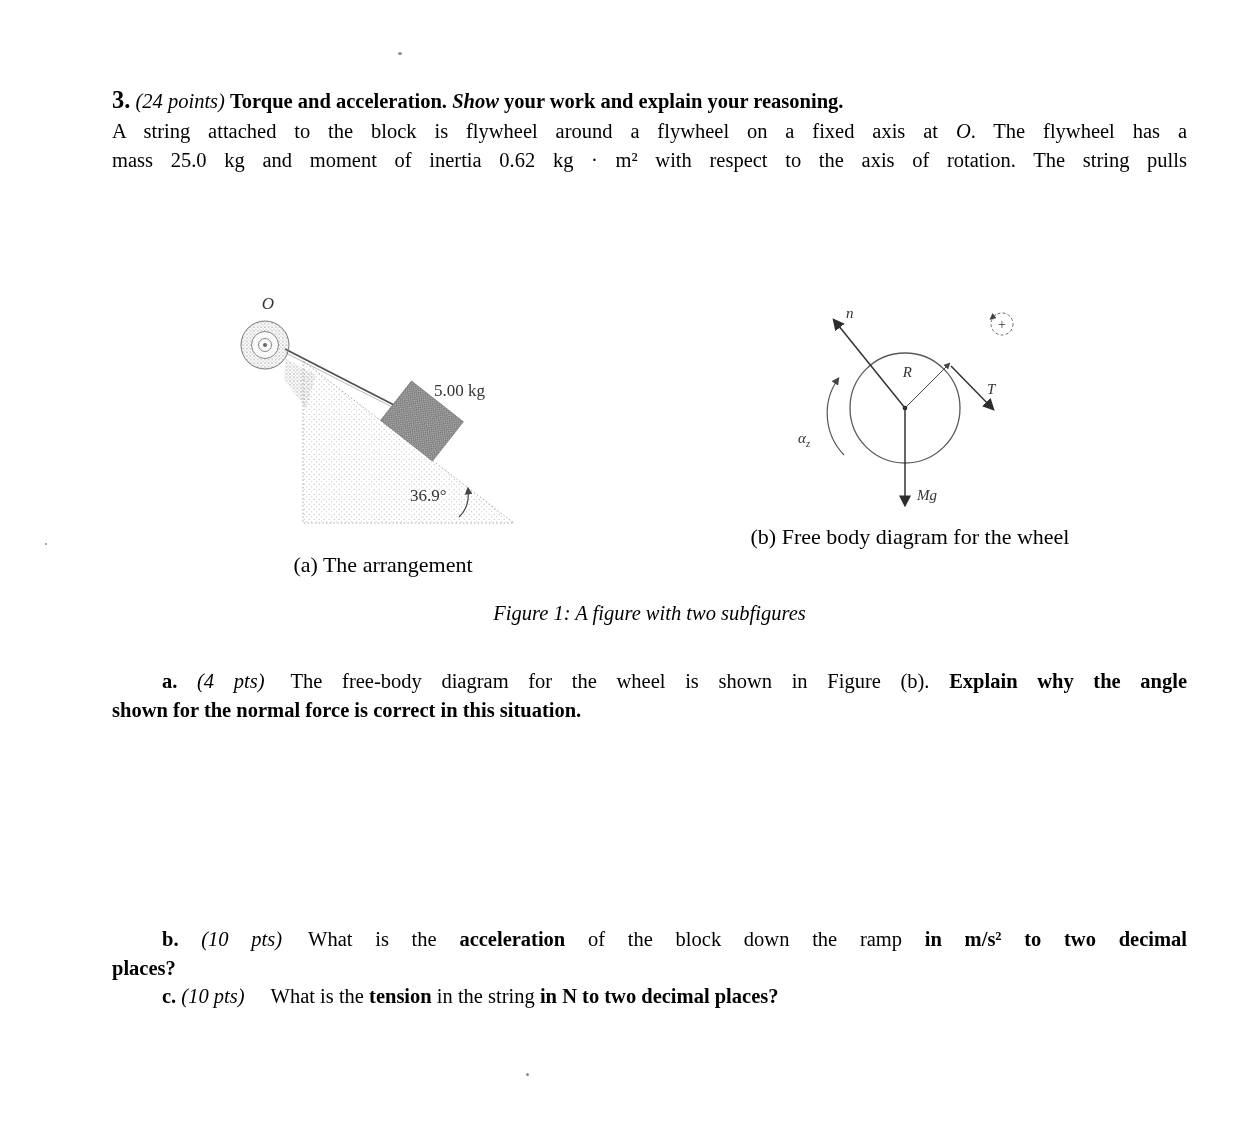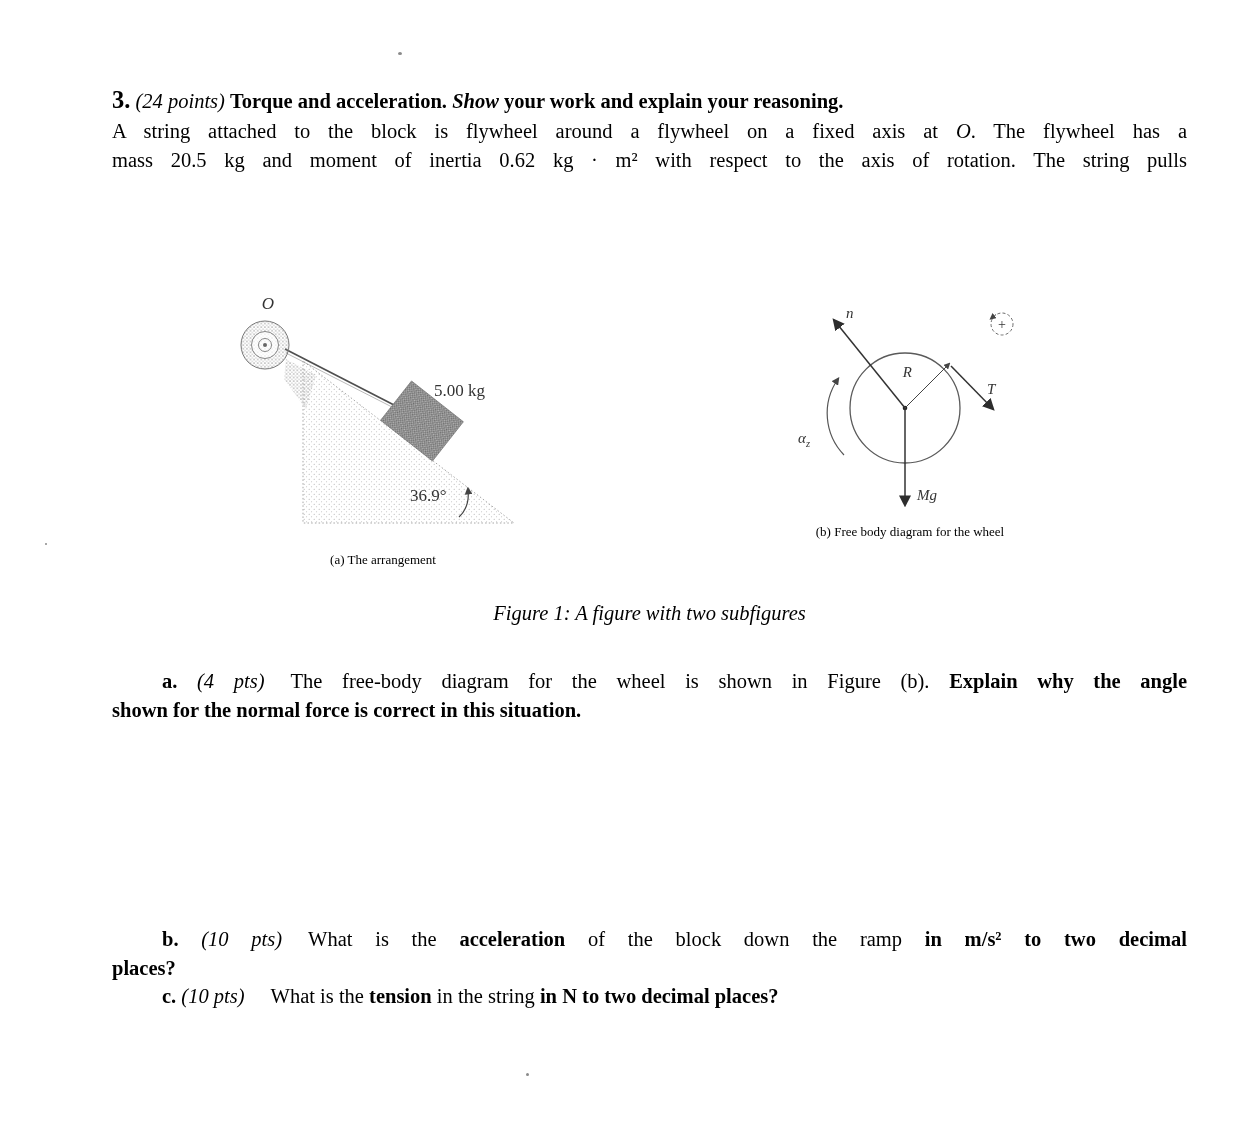--- a/index.html
+++ b/index.html
@@ -7,21 +7,21 @@
         font-family:"Liberation Serif","DejaVu Serif",serif;color:#000000;}
   .abs{position:absolute;}
   .tl{font-size:20.5px;line-height:28.5px;}
   .jl{text-align:justify;text-align-last:justify;}
   .indent{text-indent:50px;}
   .b{font-weight:bold;}
   .i{font-style:italic;}
   .bi{font-weight:bold;font-style:italic;}
   .num{font-size:24.5px;font-weight:bold;}
   .gap{display:inline-block;width:26px;}
-  .capline{font-size:13px;text-align:center;}
+  .capline{font-size:22px;text-align:center;}
   .figcap{font-size:20.5px;text-align:center;font-style:italic;}
   .speck{position:absolute;background:#8a8a8a;border-radius:50%;}
   svg text{fill:#333;}
 </style>
 </head>
 <body>
 
 <div class="page">
 
   <svg width="0" height="0" style="position:absolute">
@@ -47,21 +47,21 @@
     </defs>
   </svg>
 
   <div class="abs" style="left:112px;top:84px;width:1075px;">
     <div class="tl" style="line-height:31px;"><span class="num">3.</span>
       <span class="i">(24 points)</span>
       <span class="b">Torque and acceleration.</span>
       <span class="bi">Show</span>
       <span class="b">your work and explain your reasoning.</span></div>
     <div class="tl jl"><span>A string attached to the block is flywheel around a flywheel on a fixed axis at </span><span class="i">O</span><span>. The flywheel has a</span></div>
-    <div class="tl jl"><span>mass 20.5 kg and moment of inertia 0.62 kg · m² with respect to the axis of rotation. The string pulls</span></div>
+    <div class="tl jl"><span>mass 25.0 kg and moment of inertia 0.62 kg · m² with respect to the axis of rotation. The string pulls</span></div>
   </div>
 
   <svg class="abs" style="left:228px;top:283px;" width="310" height="300" viewBox="0 0 310 300">
     <polygon points="75,78 75,240 286,240" fill="url(#stippleLight)" stroke="#8f8f8f" stroke-width="0.8" stroke-dasharray="1.5 2.2"></polygon>
     <polygon points="58,76 88,92 78,126 56,96" fill="url(#stippleMid)"></polygon>
     <line x1="57" y1="66" x2="166" y2="122" stroke="#4f4f4f" stroke-width="1.7"></line>
     <line x1="58" y1="70" x2="164" y2="124" stroke="#9c9c9c" stroke-width="0.7"></line>
     <g>
       <circle cx="37" cy="62" r="24" fill="url(#stippleMid)" stroke="#777" stroke-width="1"></circle>
       <circle cx="37" cy="62" r="13.5" fill="#ffffff" fill-opacity="0.7" stroke="#7a7a7a" stroke-width="0.9"></circle>

